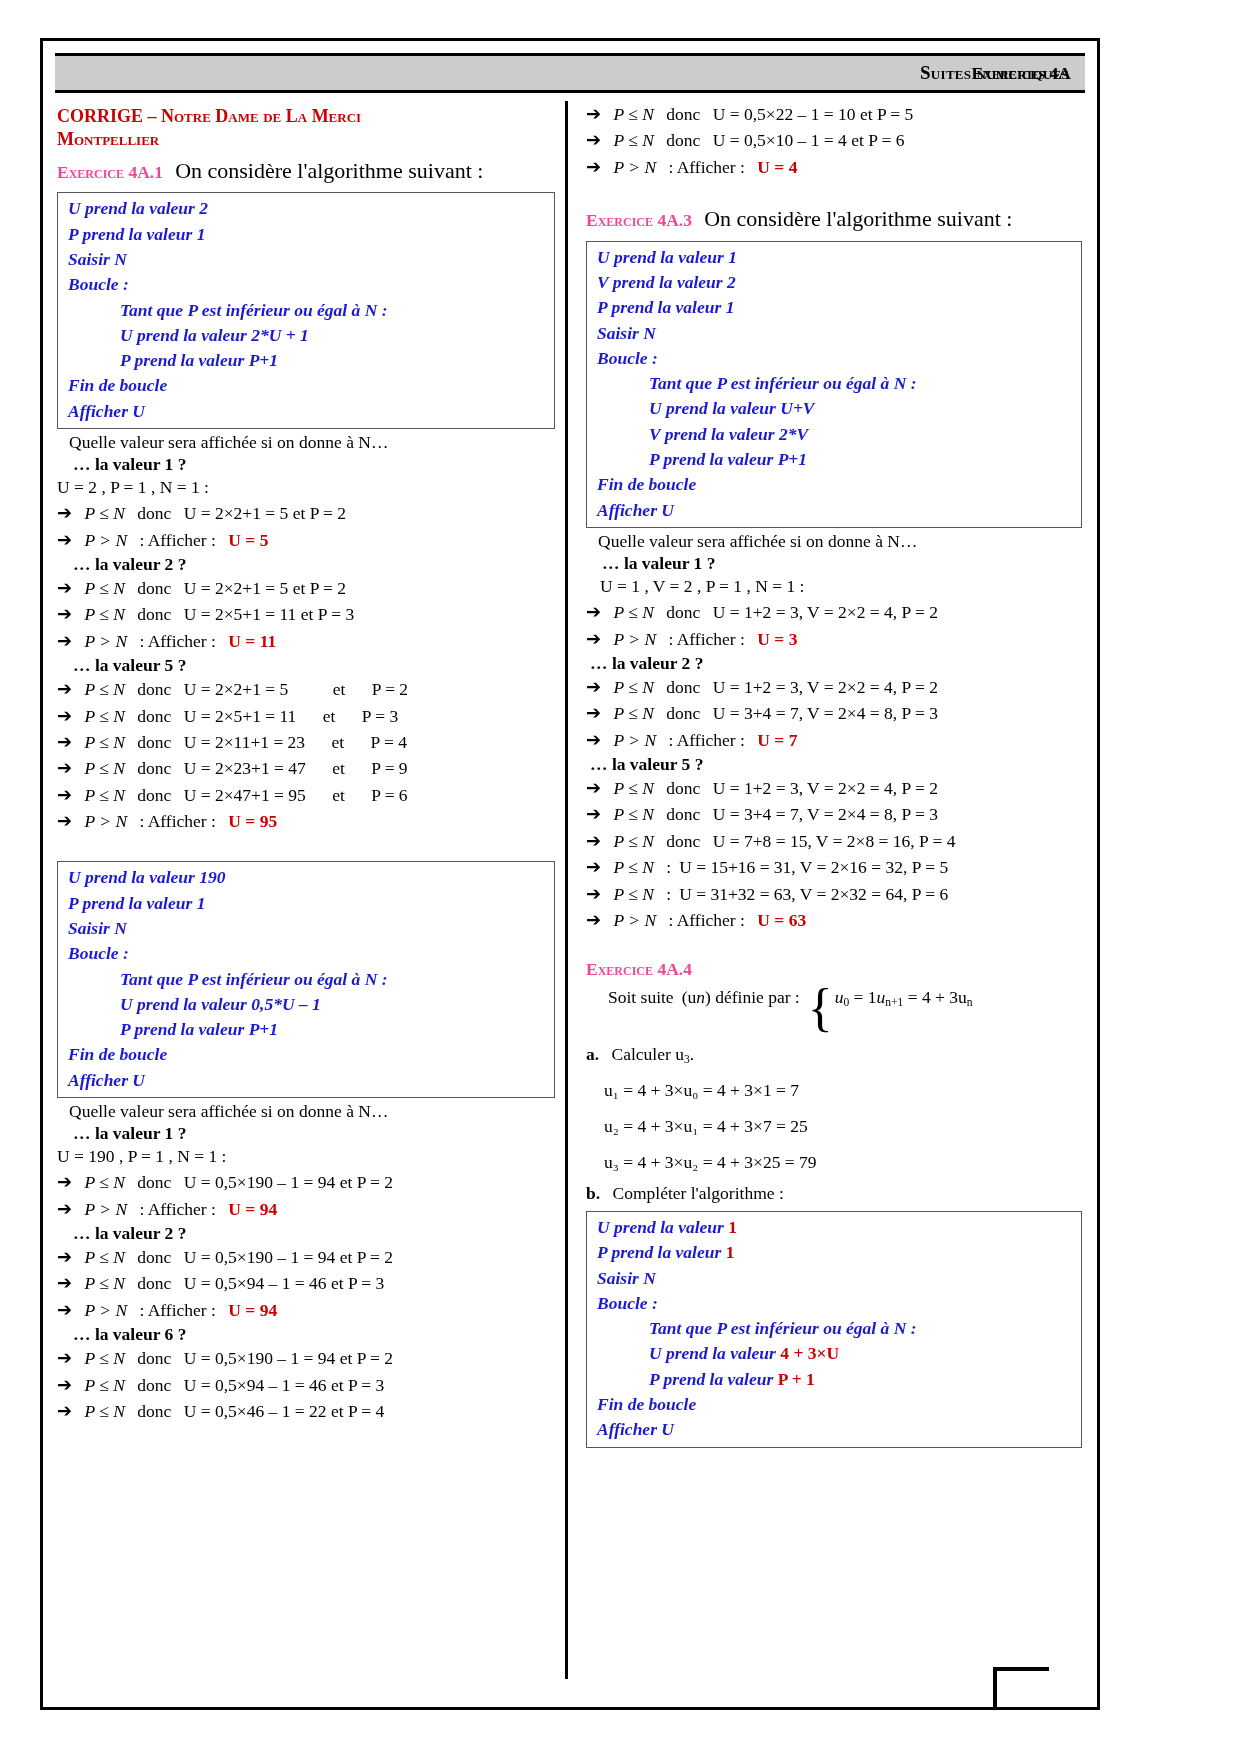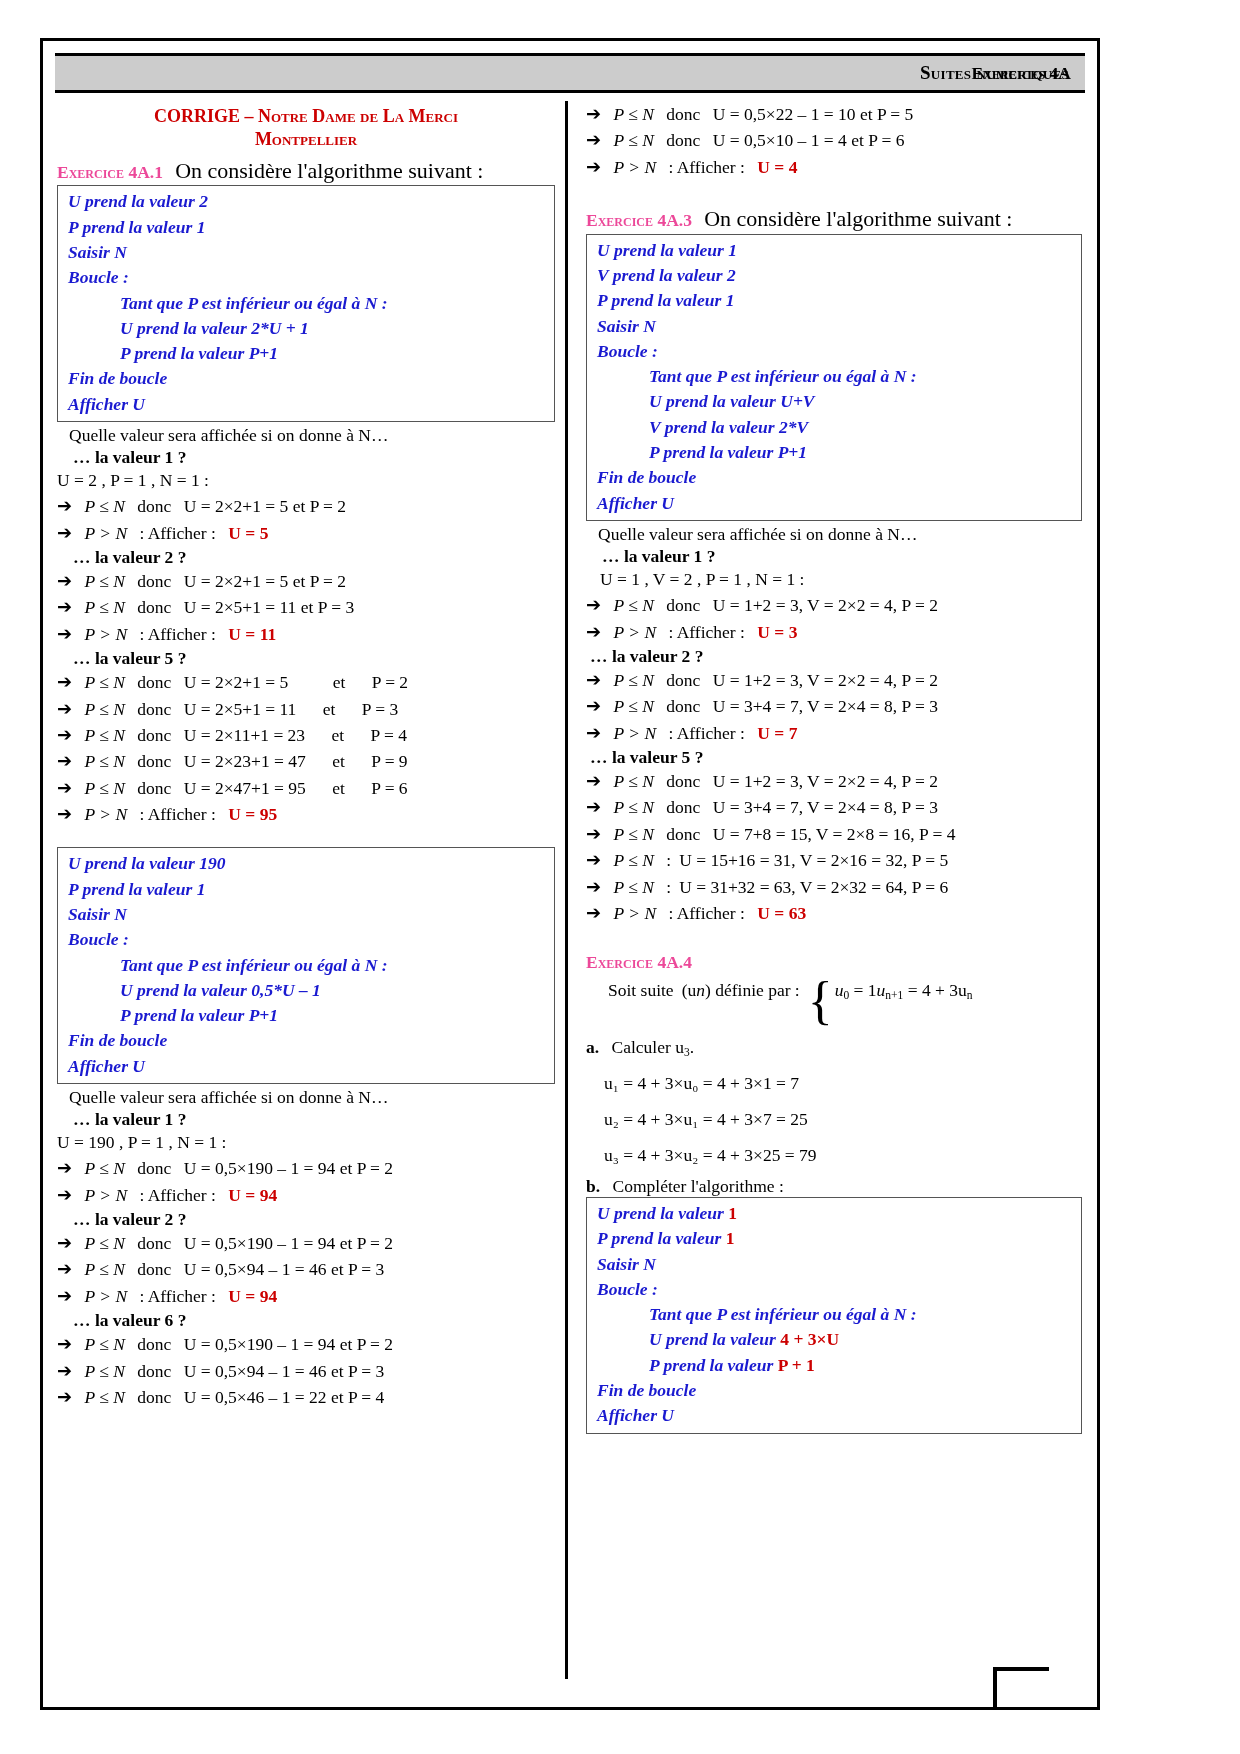--- a/index.html
+++ b/index.html
@@ -41,36 +41,36 @@
     display:flex;
     margin:8px 10px 0 10px;
     height:1578px;
   }
   .col-left { width:508px; padding:0 6px 0 4px; }
   .col-sep { width:3px; background:#000; margin:0 10px 0 4px; }
   .col-right { width:508px; padding:0 4px 0 8px; }
 
   .school {
     color:#cc0000; font-weight:bold; font-size:18px;
-    text-align:center; font-variant:small-caps;
+    text-align:left; font-variant:small-caps;
     line-height:1.30; margin-top:4px;
   }
 
   .ex-head {
     margin-top:5px; font-size:17px; line-height:1.3;
   }
   .ex-head .ex-label {
     color:#ec4899; font-weight:bold; font-variant:small-caps; font-size:17.5px;
   }
   .ex-head .ex-text { font-size:22px; }
 
   .algo {
     border:1.5px solid #555;
     padding:3px 6px 4px 10px;
-    margin-top:0;
+    margin-top:7px;
     color:#1a1ad0;
     font-weight:bold; font-style:italic;
     font-size:17.5px; line-height:1.445;
   }
   .algo .ind { padding-left:52px; }
   .algo .redv { color:#cc0000; font-style:normal; }
 
   .q {
     font-size:17.5px; margin-top:3px; padding-left:12px;
   }

